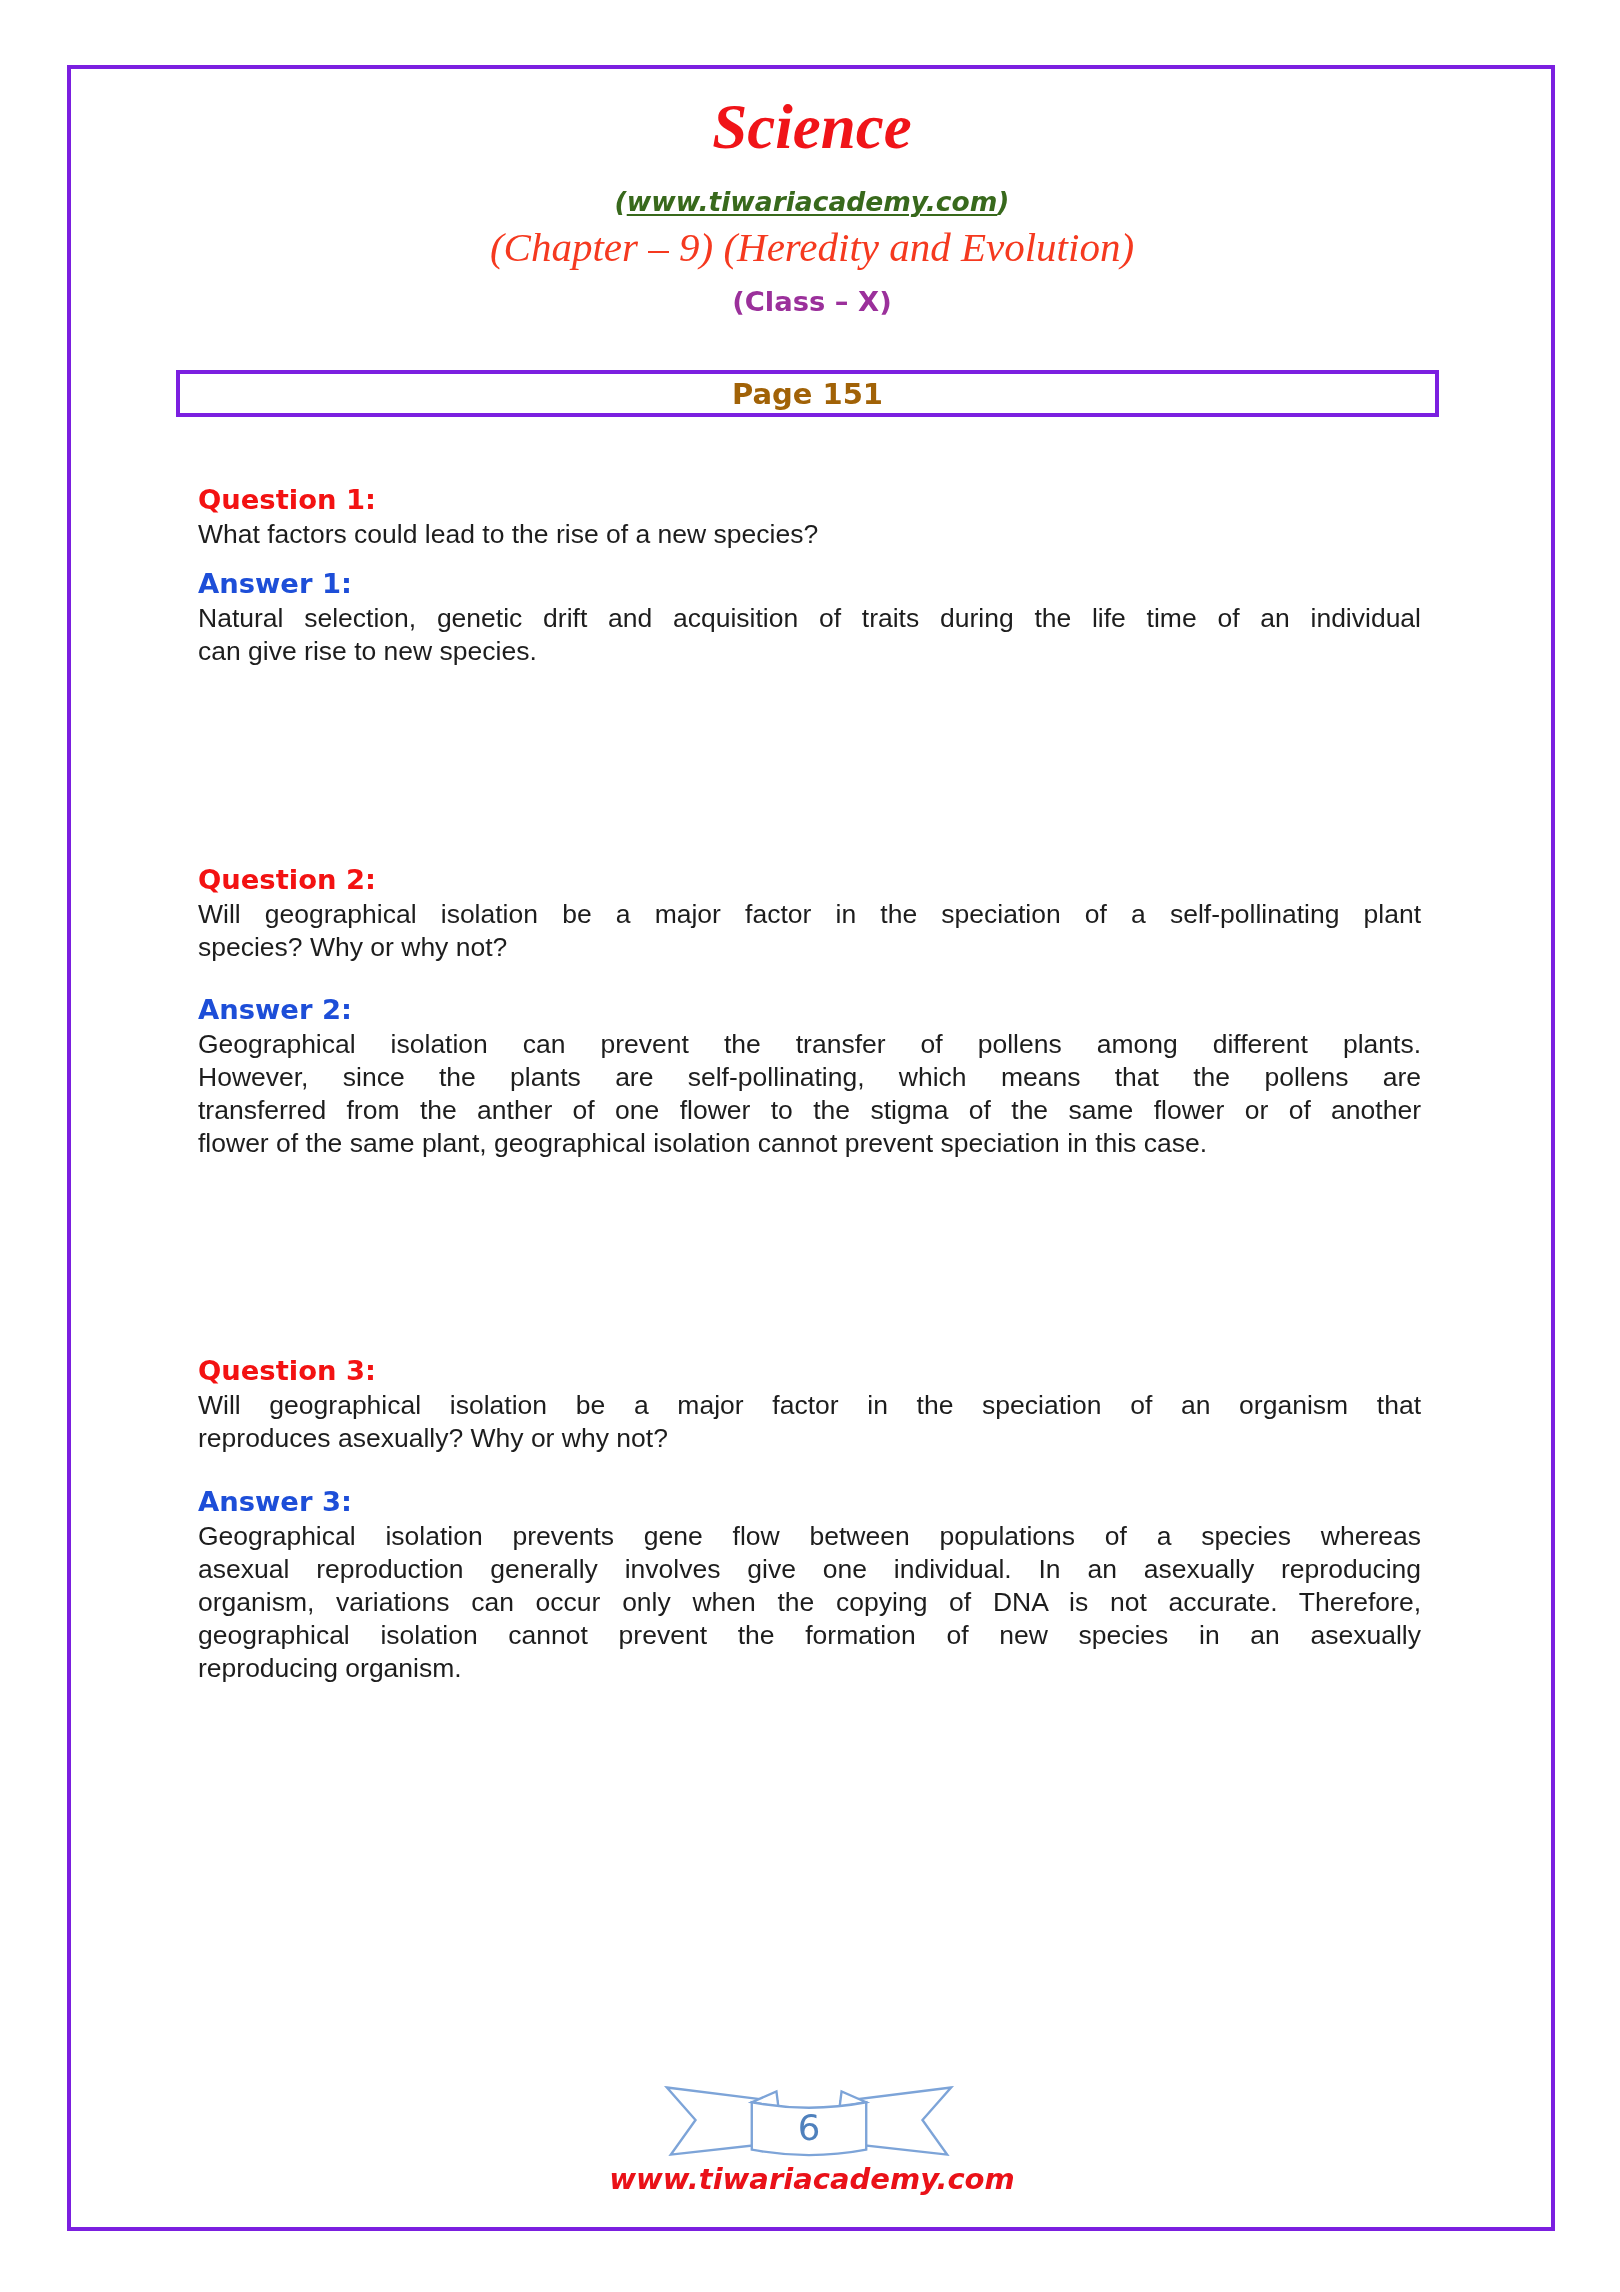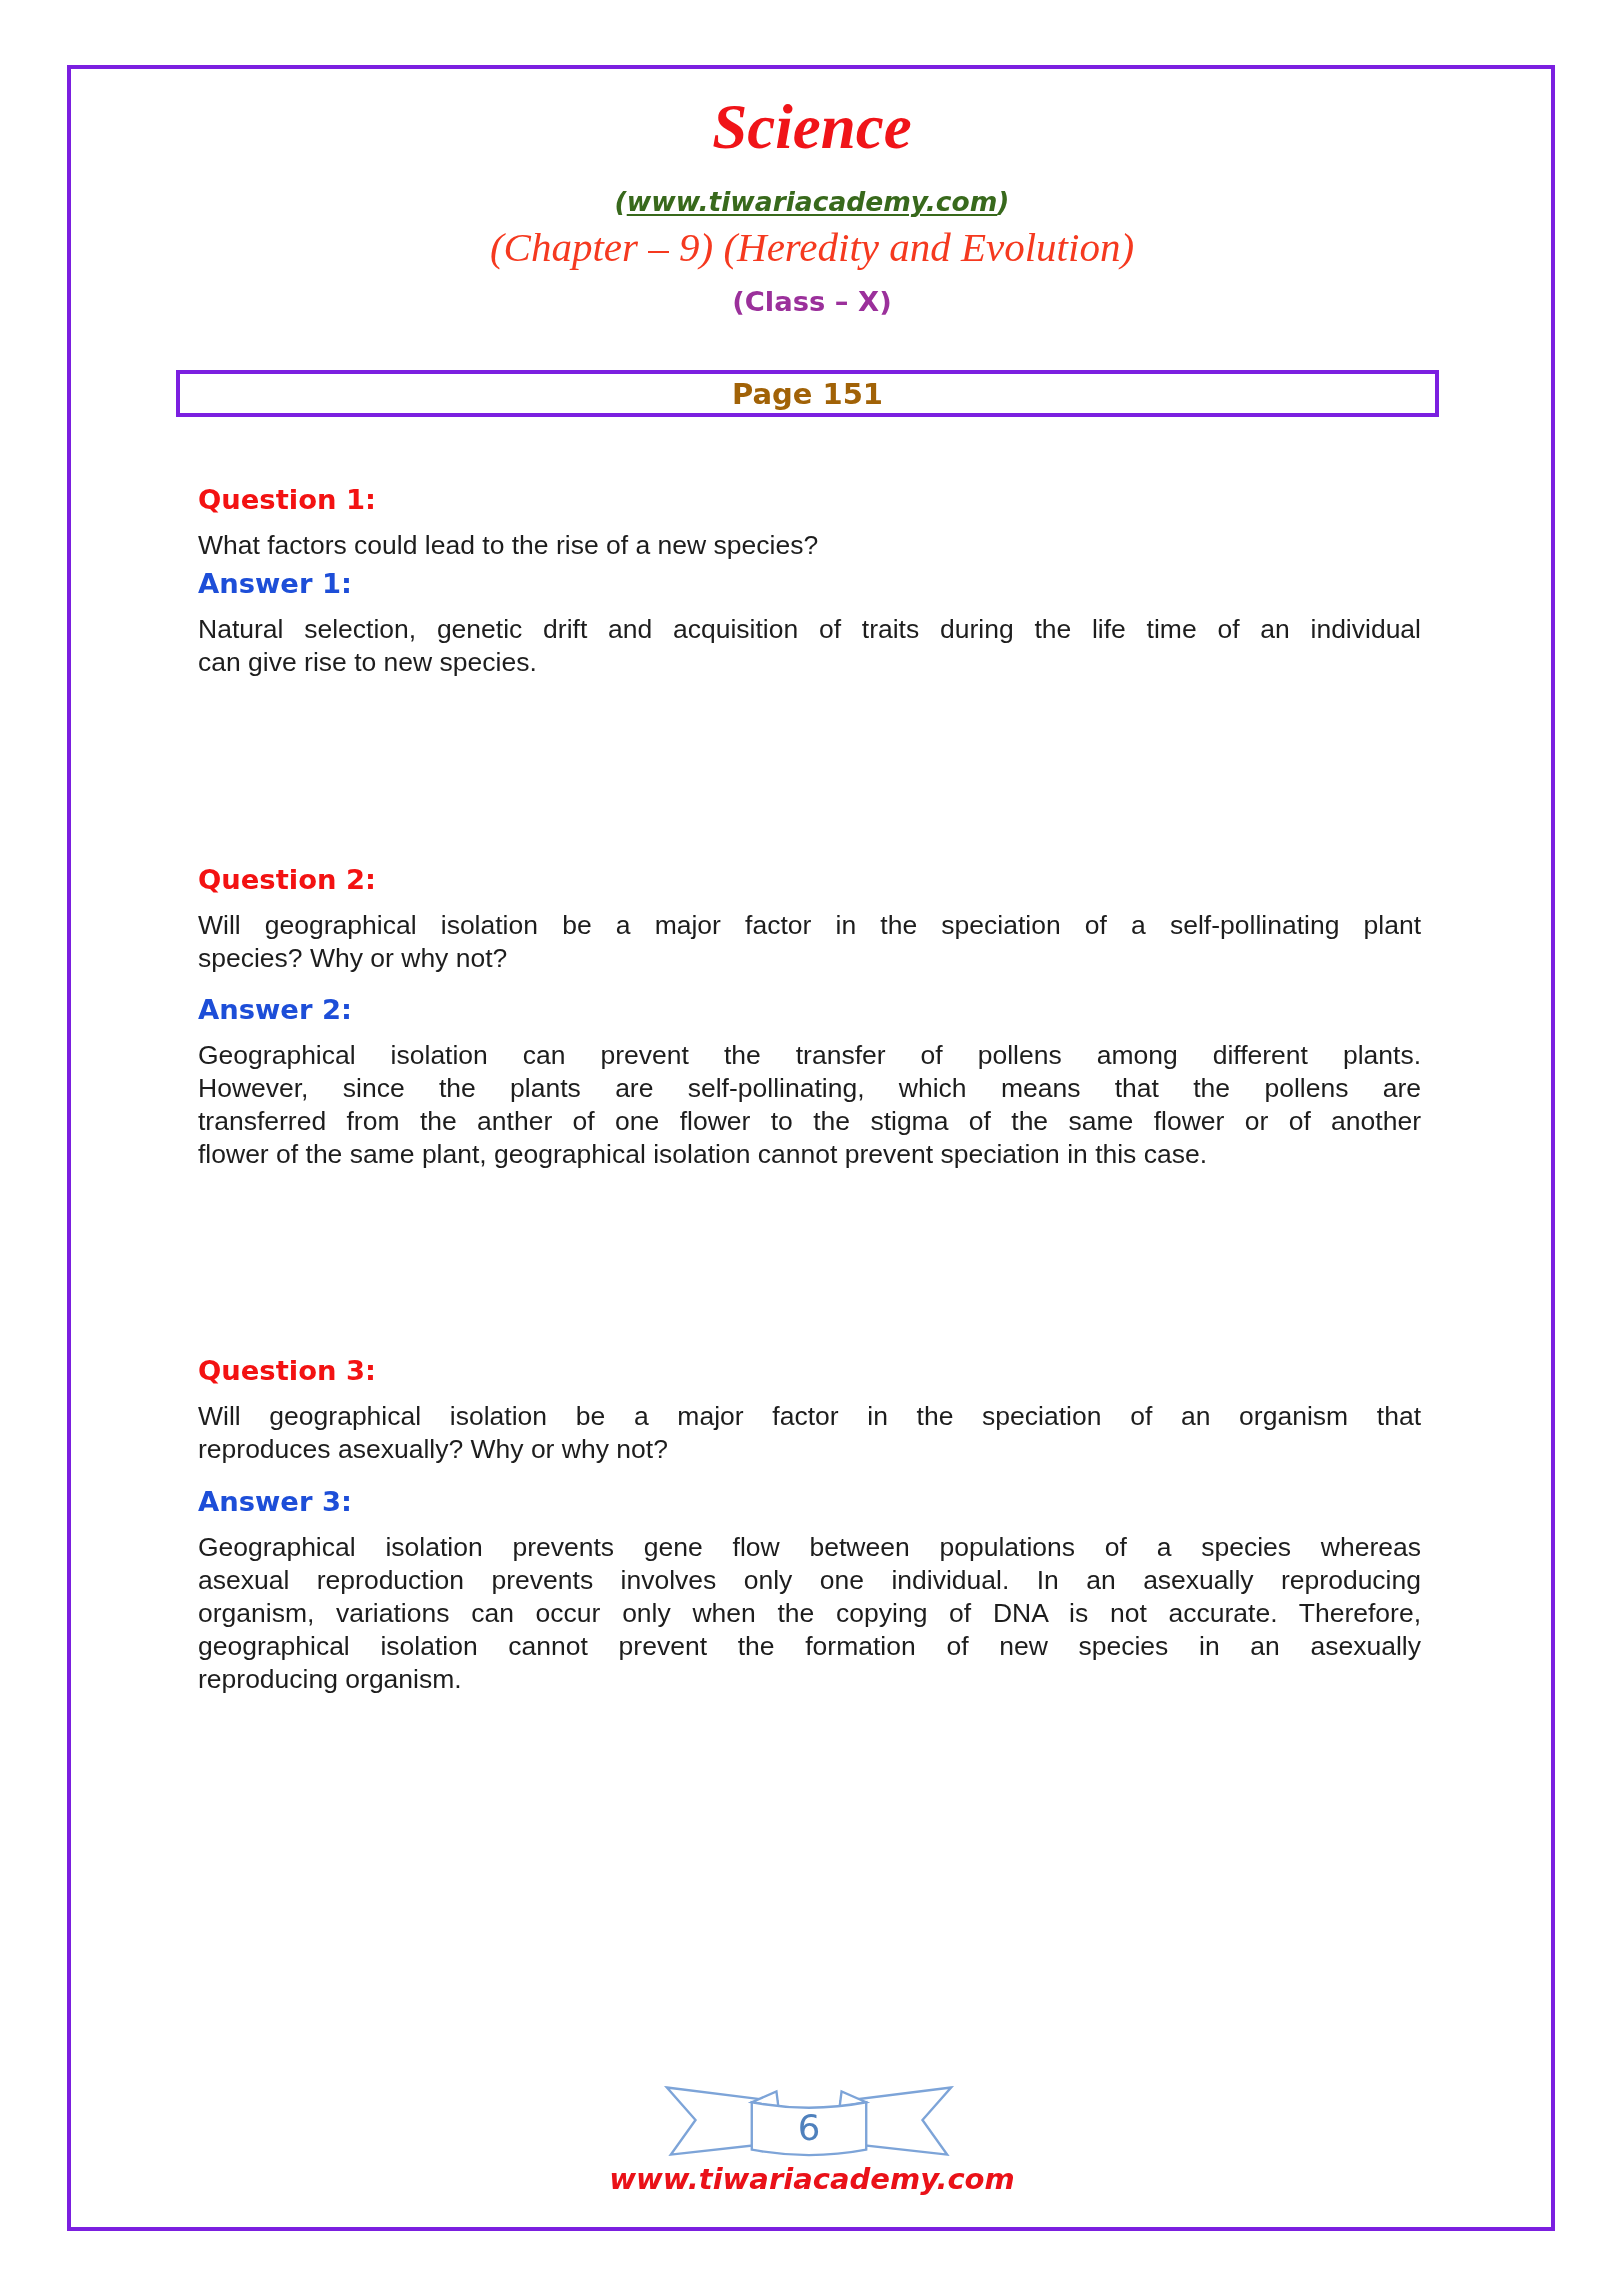--- a/index.html
+++ b/index.html
@@ -54,21 +54,21 @@
   }
   
   .qa{position:absolute;left:198px;width:1223px;}
   .qa .label{
     font-family:"DejaVu Sans",sans-serif;
     font-weight:bold;font-size:27.4px;line-height:32px;
   }
   .qa .label.q{color:#f31212;}
   .qa .label.a{color:#1d4ed8;}
   .qa .body{
-    margin-top:13px;
+    margin-top:2px;
     font-size:26.5px;line-height:33px;color:#1d1d1d;
   }
   .jline{text-align:justify;text-align-last:justify;}
   .jline.last{text-align-last:left;}
   #q1{top:484px;} #a1{top:568px;}
   #q2{top:864px;} #a2{top:994px;}
   #q3{top:1355px;} #a3{top:1486px;}
   
   .ribbon{position:absolute;left:661px;top:2080px;}
   .footer-site{
@@ -129,21 +129,21 @@
   <div class="label q">Question 3:</div>
   <div class="body">
       <div class="jline">Will geographical isolation be a major factor in the speciation of an organism that</div>
       <div class="jline last">reproduces asexually? Why or why not?</div>
     </div>
 </div>
 <div class="qa" id="a3">
   <div class="label a">Answer 3:</div>
   <div class="body">
       <div class="jline">Geographical isolation prevents gene flow between populations of a species whereas</div>
-      <div class="jline">asexual reproduction prevents involves only one individual. In an asexually reproducing</div>
+      <div class="jline">asexual reproduction generally involves give one individual. In an asexually reproducing</div>
       <div class="jline">organism, variations can occur only when the copying of DNA is not accurate. Therefore,</div>
       <div class="jline">geographical isolation cannot prevent the formation of new species in an asexually</div>
       <div class="jline last">reproducing organism.</div>
     </div>
 </div>
 
 <svg class="ribbon" width="296" height="86" viewBox="0 0 300 84">
   <g fill="#ffffff" stroke="#7da4d8" stroke-width="2.4" stroke-linejoin="miter">
     <path d="M 6,6 L 118,20 L 118,62 L 10,74 L 35,39 Z"></path>
     <path d="M 294,6 L 182,20 L 182,62 L 290,74 L 265,39 Z"></path>

